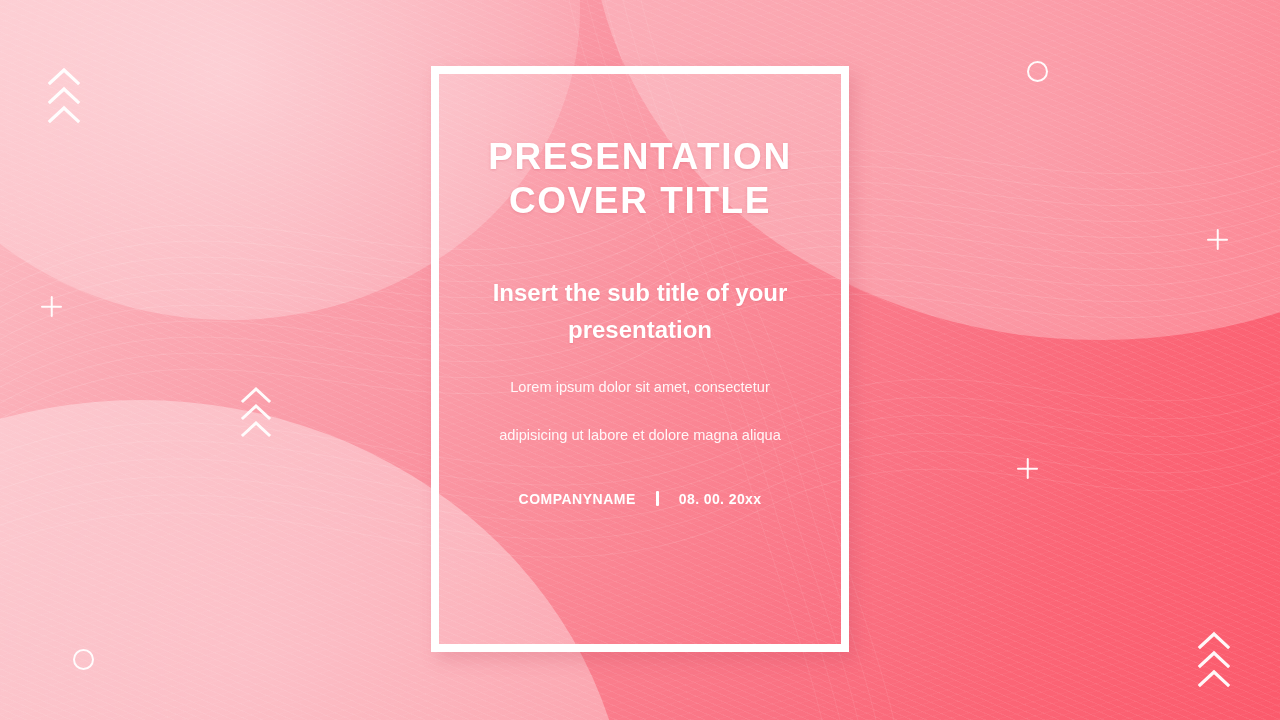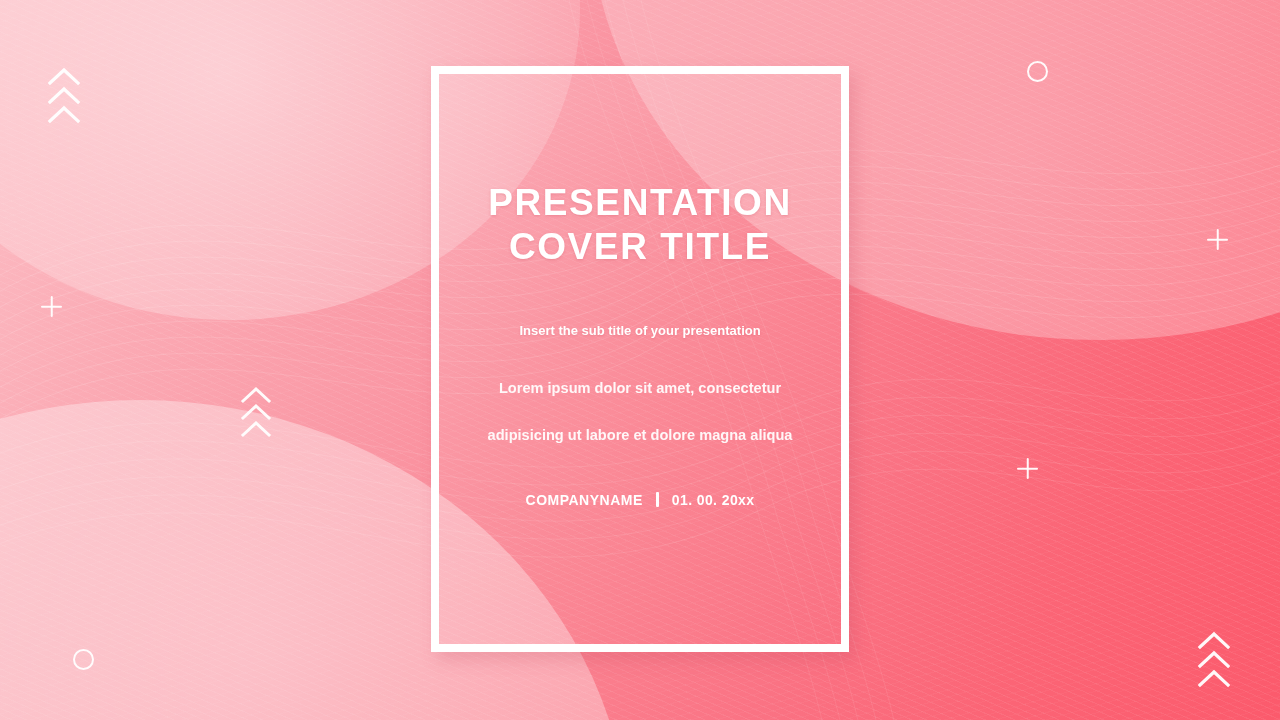--- a/index.html
+++ b/index.html
@@ -166,54 +166,54 @@
     z-index: 3;
     width: 100%;
     display: flex;
     flex-direction: column;
     align-items: center;
     text-align: center;
     padding: 0 22px;
   }
 
   .title {
-    margin-top: 107px;
+    margin-top: 61px;
     color: #ffffff;
     font-size: 37px;
     font-weight: bold;
     line-height: 1.18;
     letter-spacing: 1.6px;
     text-shadow: 0 1px 3px rgba(205, 80, 100, 0.30);
   }
 
   .subtitle {
     margin-top: 53px;
     color: #ffffff;
-    font-size: 13px;
+    font-size: 24px;
     font-weight: bold;
     line-height: 1.52;
     max-width: 300px;
     text-shadow: 0 1px 2px rgba(205, 80, 100, 0.26);
   }
 
   .body-text {
-    margin-top: 36px;
+    margin-top: 28px;
     color: rgba(255,255,255,0.93);
     font-size: 14.6px;
-    font-weight: bold;
+    font-weight: normal;
     line-height: 1.62;
     max-width: 345px;
   }
 
   .footer {
     margin-top: 44px;
     display: flex;
     align-items: flex-start;
     justify-content: center;
-    gap: 13px;
+    gap: 20px;
     color: #ffffff;
     font-size: 14px;
     font-weight: bold;
     letter-spacing: 0.5px;
   }
 
   .footer-sep {
     display: inline-block;
     width: 3px;
     height: 15px;
@@ -313,20 +313,20 @@
 
         <p class="body-text">
           <span>Lorem ipsum dolor sit amet, consectetur</span><br>
           <br>
           <span>adipisicing ut labore et dolore magna aliqua</span>
         </p>
 
         <div class="footer">
           <span>COMPANYNAME</span>
           <span class="footer-sep"></span>
-          <span class="footer-date">01. 00. 20xx</span>
+          <span class="footer-date">08. 00. 20xx</span>
         </div>
 
       </div>
     </div>
   </div>
 
 </div>
 
 </body></html>

